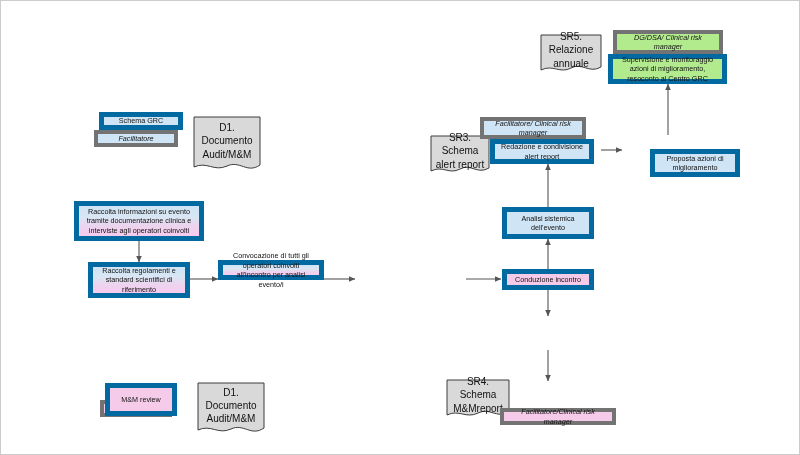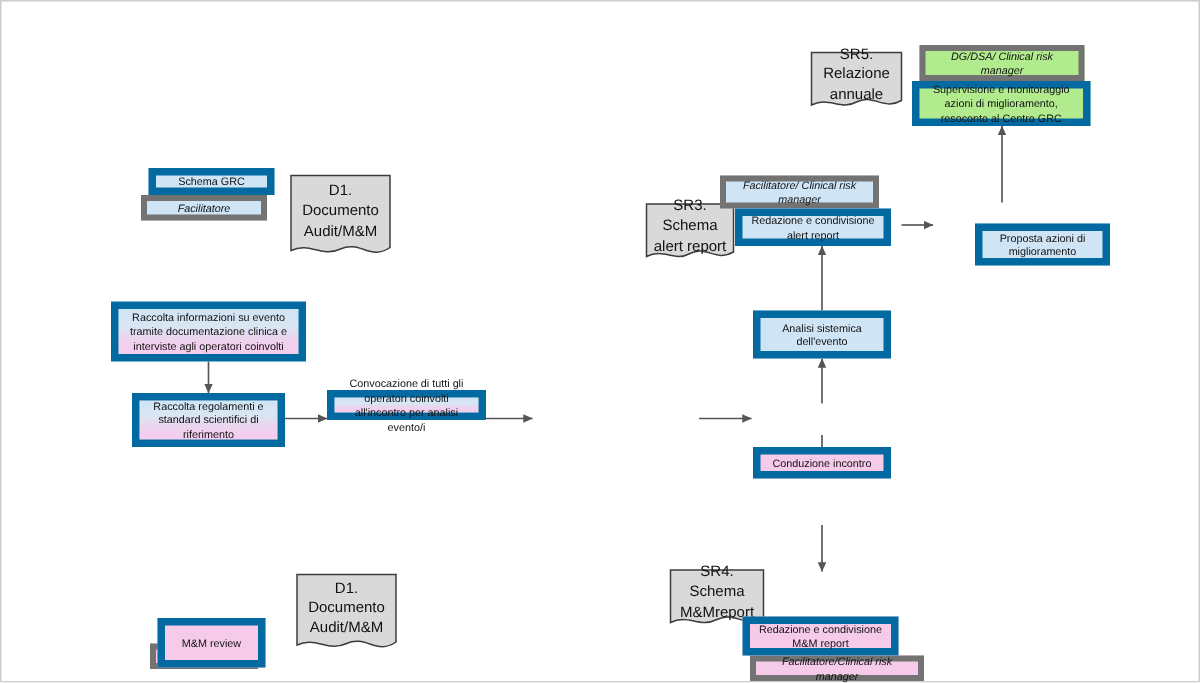--- a/index.html
+++ b/index.html
@@ -28,21 +28,21 @@
     font-size:7.2px;
     line-height:1.32;
     color:#111111;
     padding:2px 3px;
     z-index:5;
   }
   .node span{display:block;width:100%;}
 
   
   .fill-blue      {background:#cfe4f5;}
-  .fill-pink      {background:#f6cbea;margin-top:29px;}
+  .fill-pink      {background:#f6cbea;}
   .fill-green     {background:#b2eb8e;}
   .fill-grad-bp   {background:linear-gradient(180deg,#cfe4f5 0%,#d9e6f3 38%,#edd3ee 68%,#f7cbee 100%);}
 
   
   .role{
     position:absolute;
     box-sizing:border-box;
     border:4px solid #737373;
     font-style:italic;
     font-size:7.2px;
@@ -177,23 +177,20 @@
   <div class="docshape" style="left:429px;top:134px;width:60px;height:40px;">
     <svg width="60" height="40" viewBox="0 0 60 40">
       <path d="M1,1 L59,1 L59,33 C47,40 41,28 30,34 C19,40 13,30 1,36 Z" fill="#d9d9d9" stroke="#3c3c3c" stroke-width="1"></path>
     </svg>
     <div class="doclabel">
       <span>SR3. Schema alert report</span>
     </div>
   </div>
 
 
-  <div class="node fill-pink" style="left:494px;top:381px;width:104px;height:26px;">
-    <span>Redazione e condivisione M&amp;M report</span>
-  </div>
   <div class="role fill-pink" style="left:499px;top:407px;width:116px;height:17px;">
     <span>Facilitatore/Clinical risk manager</span>
   </div>
 
   <div class="docshape" style="left:445px;top:378px;width:64px;height:40px;">
     <svg width="64" height="40" viewBox="0 0 64 40">
       <path d="M1,1 L63,1 L63,33 C50,40 44,28 32,34 C20,40 13,30 1,36 Z" fill="#d9d9d9" stroke="#3c3c3c" stroke-width="1"></path>
     </svg>
     <div class="doclabel">
       <span>SR4. Schema M&amp;Mreport</span>

